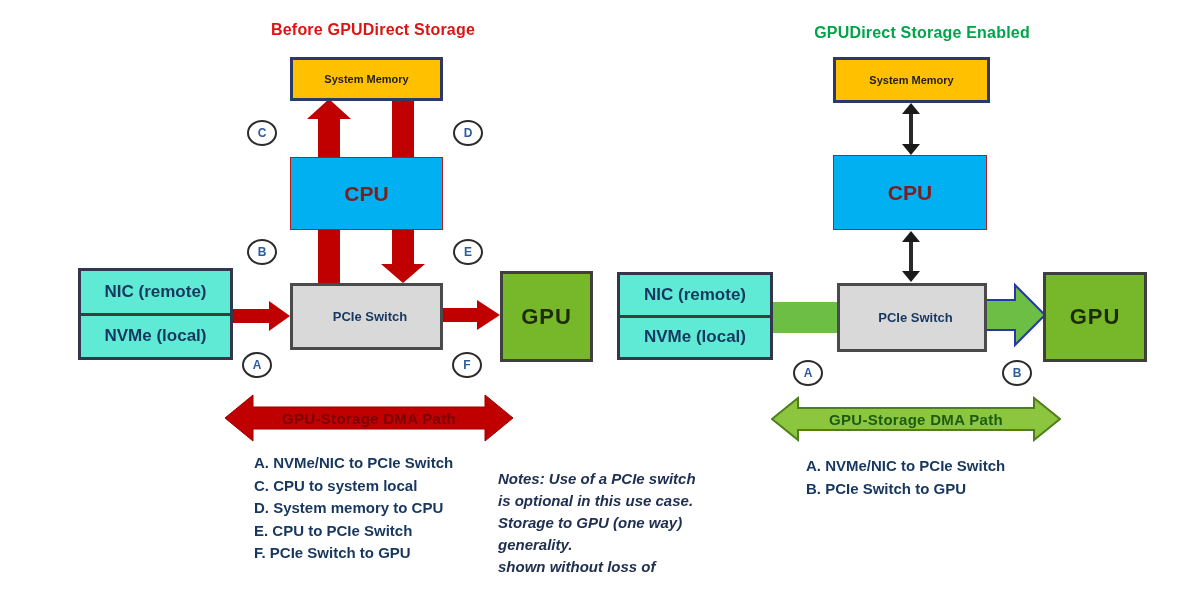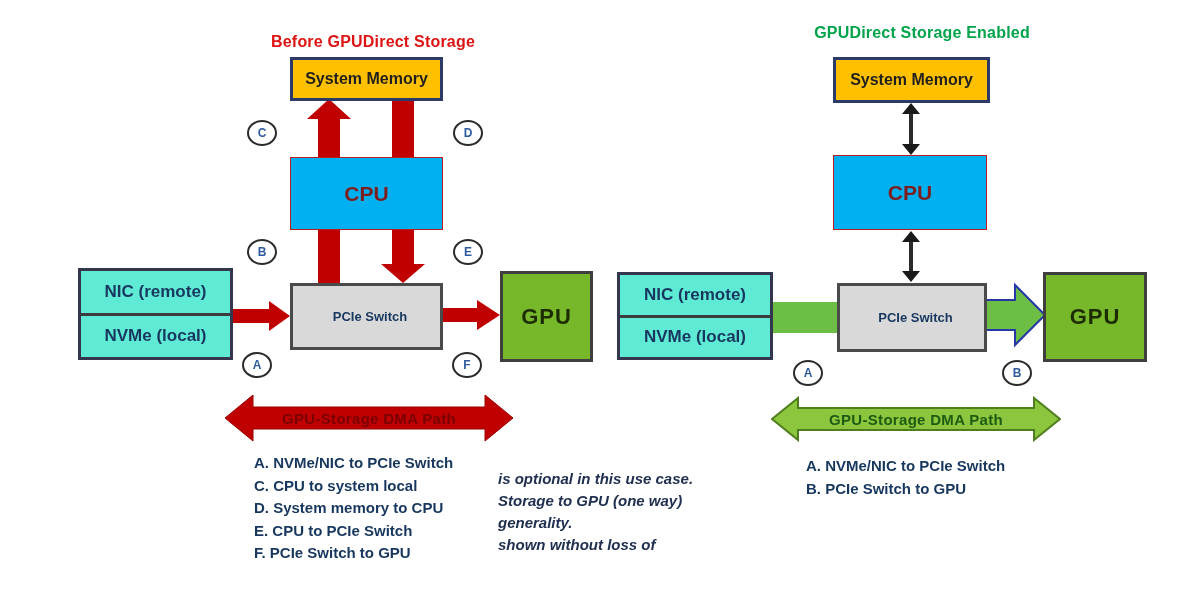--- a/index.html
+++ b/index.html
@@ -4,21 +4,21 @@
 <style>
   html,body{margin:0;padding:0;background:#ffffff;}
   .canvas{position:relative;width:1200px;height:600px;background:#ffffff;
           font-family:"Liberation Sans",sans-serif;overflow:hidden;}
   .abs{position:absolute;box-sizing:border-box;}
   .title{position:absolute;font-weight:bold;font-size:16px;text-align:center;letter-spacing:0.2px;}
   .title-red{color:#de1313;}
   .title-green{color:#00a44a;}
   .box{position:absolute;display:flex;align-items:center;justify-content:center;
        font-weight:bold;box-sizing:border-box;text-align:center;}
-  .memory{background:#ffc000;border:3px solid #2b3a67;color:#1f1f1f;font-size:16px;}
+  .memory{background:#ffc000;border:3px solid #2b3a67;color:#1f1f1f;font-size:11px;}
   .cpu{background:#00b0f0;border:1px solid #b91c1c;color:#7f1d1d;font-size:21px;justify-content:center;}
   .switch{background:#d9d9d9;border:3px solid #4a4a4a;color:#17375e;font-size:13px;padding-left:7px;}
   .gpu{background:#76b82a;border:3px solid #3f3f3f;color:#1c2b00;font-size:22px;letter-spacing:1px;}
   .nicbox{position:absolute;border:3px solid #33364d;background:#5eead4;box-sizing:border-box;
           display:flex;flex-direction:column;}
   .nicrow{flex:1;display:flex;align-items:center;justify-content:center;
           font-weight:bold;color:#17375e;font-size:17px;}
   .nicrow + .nicrow{border-top:3px solid #3c3c3c;}
   .rfill{background:#c00000;}
   .tri{position:absolute;width:0;height:0;}
@@ -34,21 +34,21 @@
              font-weight:bold;font-size:15px;letter-spacing:0.3px;}
   .dma-red-label{color:#7a0000;}
   .dma-green-label{color:#1e5b12;}
   .blackline{position:absolute;width:4px;background:#2a2a2a;}
 </style>
 </head>
 <body>
 
 <div class="canvas">
 
-  <div class="title title-red" style="left:243px;top:33px;width:260px;">Before GPUDirect Storage</div>
+  <div class="title title-red" style="left:243px;top:21px;width:260px;">Before GPUDirect Storage</div>
 
   <div class="abs rfill" style="left:318px;top:116px;width:22px;height:42px;"></div>
   <div class="tri" style="left:307px;top:99px;border-left:22px solid transparent;border-right:22px solid transparent;border-bottom:20px solid #c00000;"></div>
   <div class="abs rfill" style="left:318px;top:230px;width:22px;height:54px;"></div>
 
   <div class="abs rfill" style="left:392px;top:101px;width:22px;height:57px;"></div>
   <div class="abs rfill" style="left:392px;top:230px;width:22px;height:36px;"></div>
   <div class="tri" style="left:381px;top:264px;border-left:22px solid transparent;border-right:22px solid transparent;border-top:19px solid #c00000;"></div>
 
   <div class="abs rfill" style="left:233px;top:309px;width:38px;height:14px;"></div>
@@ -102,20 +102,21 @@
 
   <div class="legend" style="left:240px;top:452px;">
     <div>A. NVMe/NIC to PCIe Switch</div>
     <div>C. CPU to system local</div>
     <div>D. System memory to CPU</div>
     <div>E. CPU to PCIe Switch</div>
     <div>F. PCIe Switch to GPU</div>
   </div>
 
   <div class="notes" style="left:498px;top:468px;">
+    <div>Notes:  Use of a PCIe switch</div>
     <div>is optional in this use case.</div>
     <div>Storage to GPU (one way)</div>
     <div>generality.</div>
     <div>shown without loss of</div>
   </div>
 
   <div class="title title-green" style="left:792px;top:24px;width:260px;">GPUDirect Storage Enabled</div>
 
   <div class="blackline" style="left:909px;top:111px;height:35px;"></div>
   <div class="tri" style="left:902px;top:103px;border-left:9px solid transparent;border-right:9px solid transparent;border-bottom:11px solid #1a1a1a;"></div>

